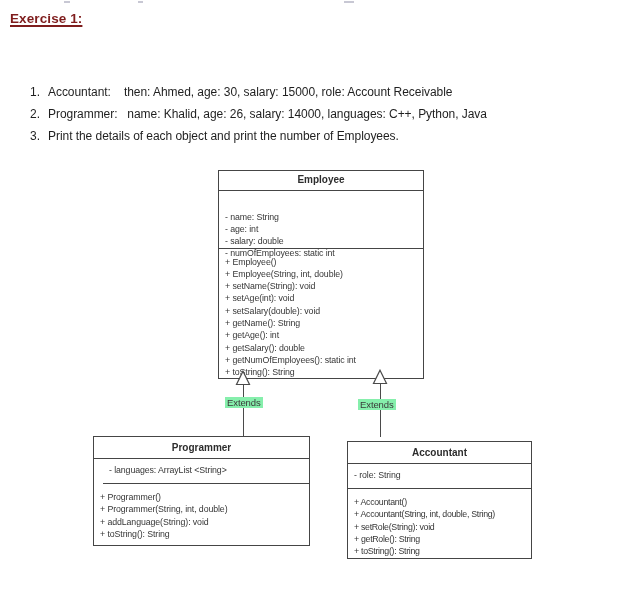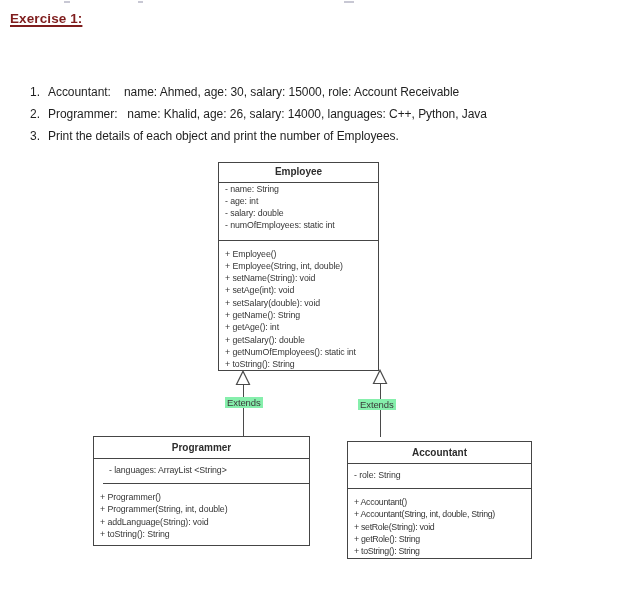--- a/index.html
+++ b/index.html
@@ -101,23 +101,23 @@
   .uml-fields, .uml-methods { padding: 5px 6px 4px 6px; }
   .uml-line {
     font-size: 8.8px;
     line-height: 12.3px;
     letter-spacing: -0.1px;
     white-space: pre;
     color: #363636;
   }
   .tight .uml-line { letter-spacing: -0.3px; }
 
-  .class-employee   { left: 218px; top: 162px; width: 161px; height: 209px; }
+  .class-employee   { left: 218px; top: 170px; width: 206px; height: 209px; }
   .class-employee   .uml-title { line-height: 18.5px; }
-  .class-employee   .uml-fields  { height: 58px; padding-top: 0; }
+  .class-employee   .uml-fields  { height: 58px; padding-top: 20px; }
   .class-employee   .uml-methods { padding-top: 7px; }
 
   .class-programmer { left: 93px;  top: 436px; width: 217px; height: 110px; }
   .class-programmer .uml-title { line-height: 21px; }
   .class-programmer .uml-fields  { height: 25px; margin-left: 9px; }
   .class-programmer .uml-methods { padding-top: 7px; }
 
   .class-accountant { left: 347px; top: 441px; width: 185px; height: 118px; }
   .class-accountant .uml-title { line-height: 21px; }
   .class-accountant .uml-fields  { height: 25px; }
@@ -155,21 +155,21 @@
   <span class="top-artifact ta-1"></span>
   <span class="top-artifact ta-2"></span>
   <span class="top-artifact ta-3"></span>
 
   <div class="heading">Exercise 1:</div>
 
 
   <div class="steps">
     <div class="step">
       <span class="step-num">1.</span>
-      <span class="step-text">Accountant:    name: Ahmed, age: 30, salary: 15000, role: Account Receivable</span>
+      <span class="step-text">Accountant:    then: Ahmed, age: 30, salary: 15000, role: Account Receivable</span>
     </div>
     <div class="step">
       <span class="step-num">2.</span>
       <span class="step-text">Programmer:   name: Khalid, age: 26, salary: 14000, languages: C++, Python, Java</span>
     </div>
     <div class="step">
       <span class="step-num">3.</span>
       <span class="step-text">Print the details of each object and print the number of Employees.</span>
     </div>
   </div>

